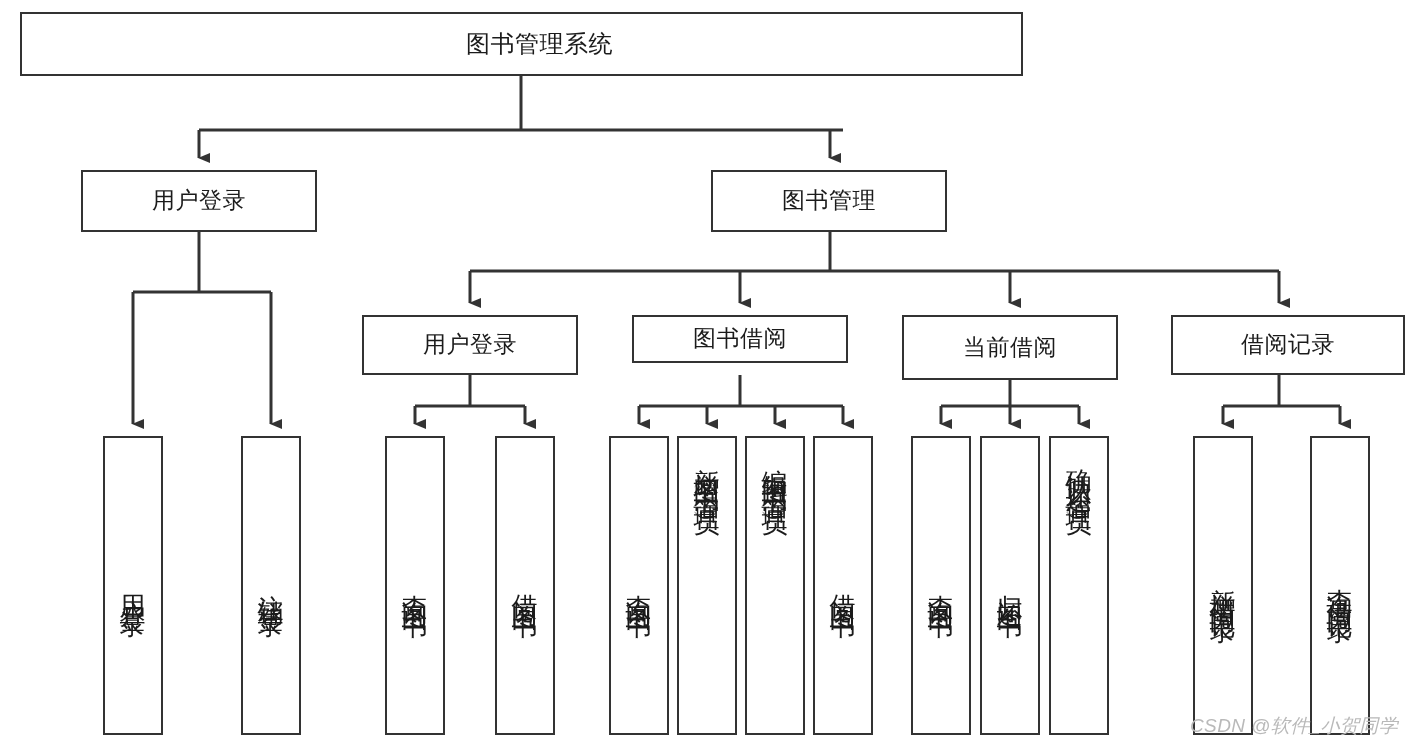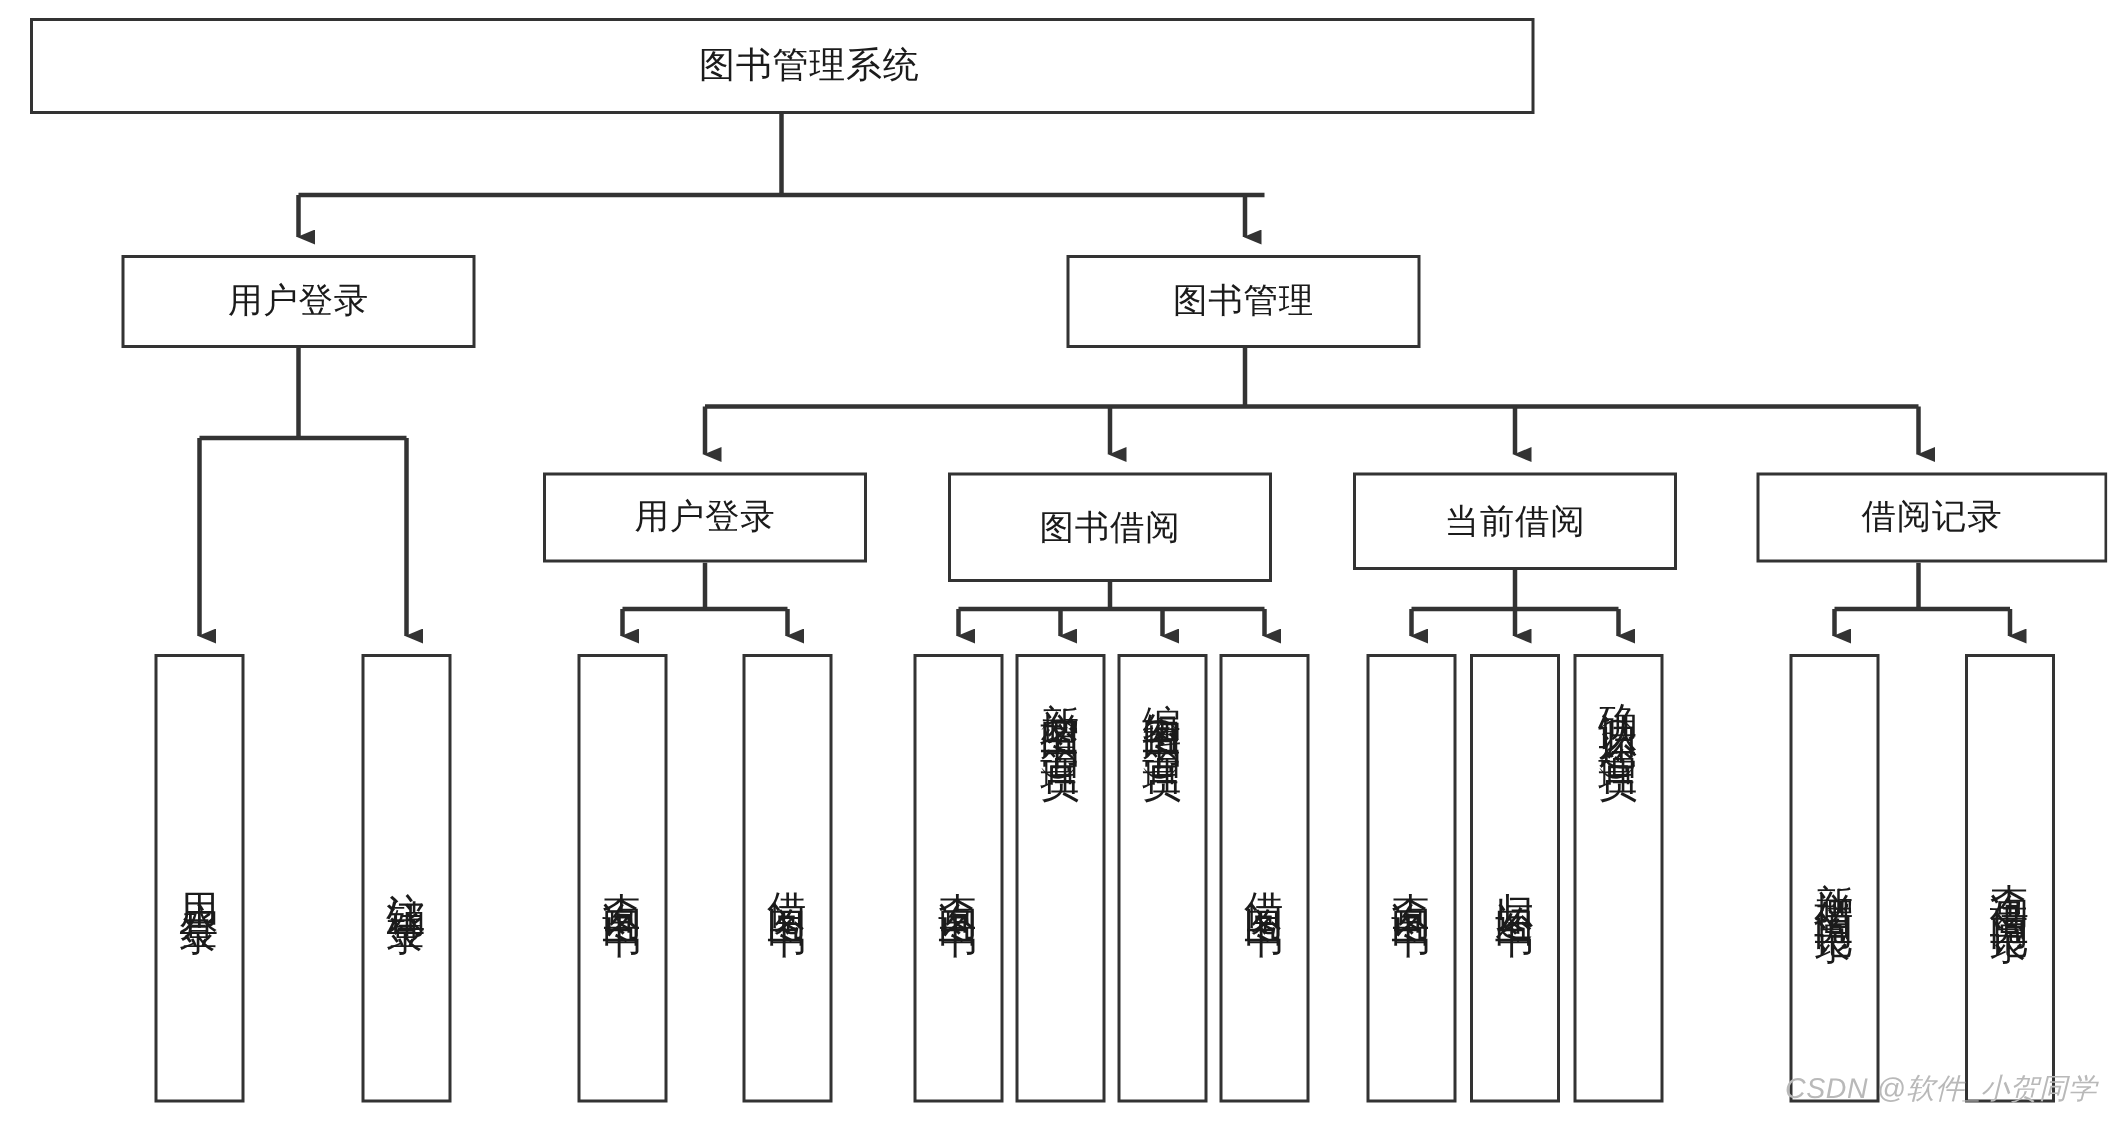--- a/index.html
+++ b/index.html
@@ -137,21 +137,21 @@
   </div>
 
   <div class="node h-node" style="left:711px;top:170px;width:236px;height:62px;">
     <span class="lbl">图书管理</span>
   </div>
 
   <div class="node h-node" style="left:362px;top:315px;width:216px;height:60px;">
     <span class="lbl">用户登录</span>
   </div>
 
-  <div class="node h-node" style="left:632px;top:315px;width:216px;height:73px;">
+  <div class="node h-node" style="left:632px;top:315px;width:216px;height:48px;">
     <span class="lbl">图书借阅</span>
   </div>
 
   <div class="node h-node" style="left:902px;top:315px;width:216px;height:65px;">
     <span class="lbl">当前借阅</span>
   </div>
 
   <div class="node h-node" style="left:1171px;top:315px;width:234px;height:60px;">
     <span class="lbl">借阅记录</span>
   </div>

